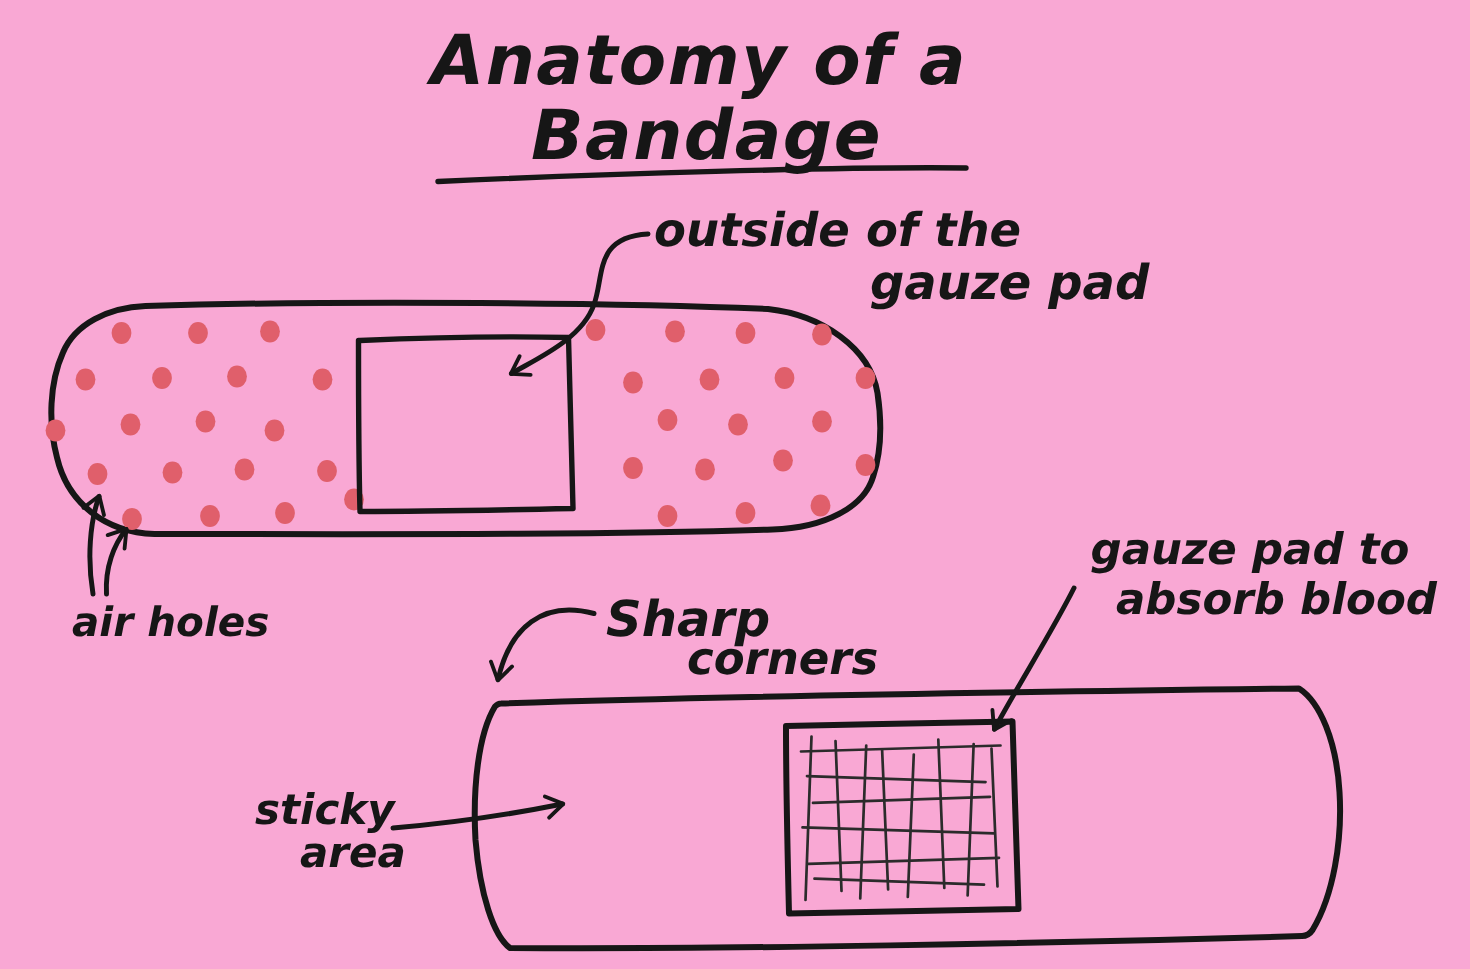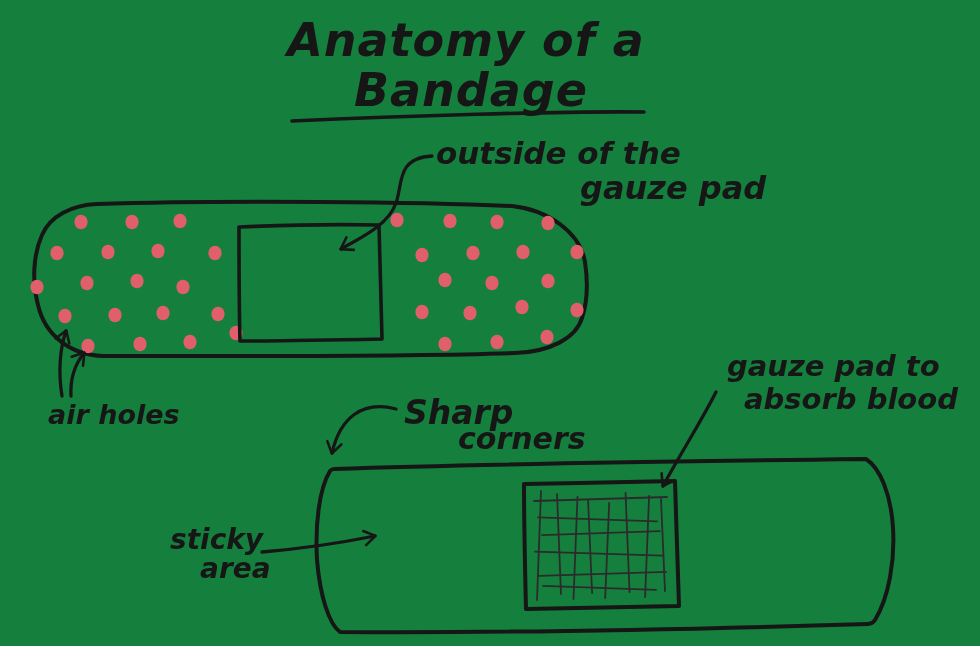--- a/index.html
+++ b/index.html
@@ -1,16 +1,16 @@
 <!DOCTYPE html>
 <html><head>
 <meta charset="utf-8">
 <style>
   html,body{margin:0;padding:0;background:#ffffff;}
-  .canvas{position:relative;width:980px;height:646px;background:#15803d;overflow:hidden;}
+  .canvas{position:relative;width:980px;height:646px;background:#f9a8d4;overflow:hidden;}
   svg{display:block;}
   .hand{font-family:"DejaVu Sans", sans-serif;font-style:italic;font-weight:700;fill:#161616;}
   .title-text{font-size:46px;letter-spacing:1px;}
   .ink{stroke:#161616;stroke-linecap:round;stroke-linejoin:round;fill:none;}
   .outline{stroke-width:4px;}
   .pad-outline{stroke-width:3.6px;}
   .leader{stroke-width:3.3px;}
   .grid-line{stroke:#2b2b2b;stroke-width:1.8px;stroke-linecap:round;}
 </style>
 </head>

